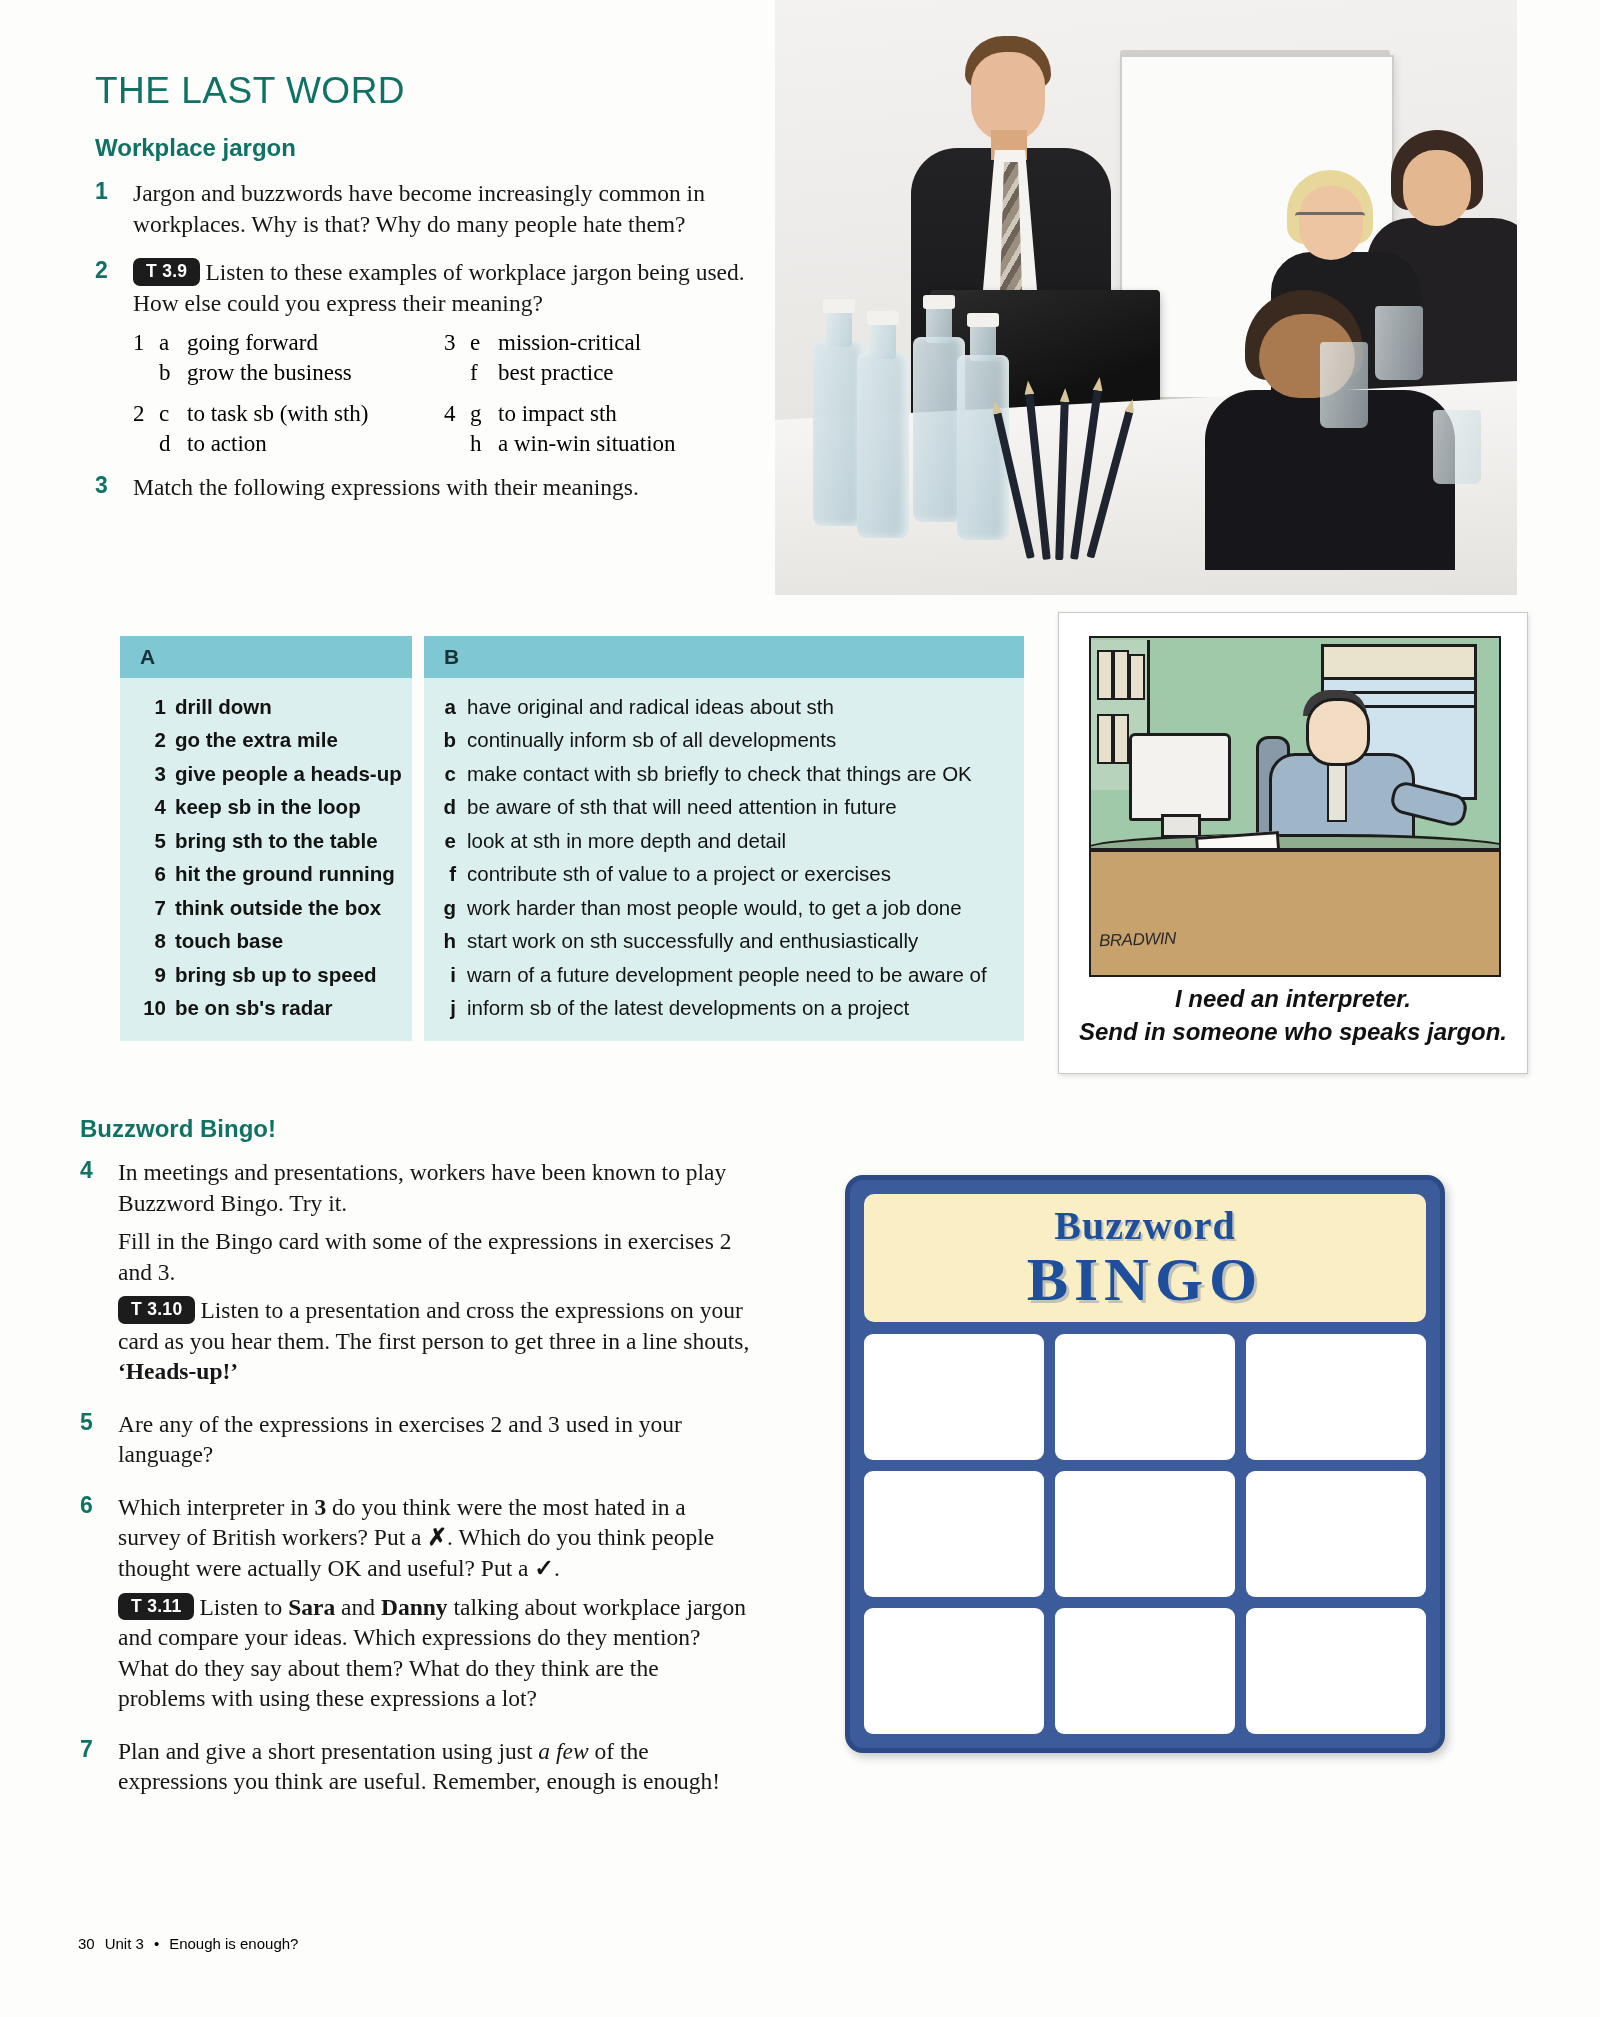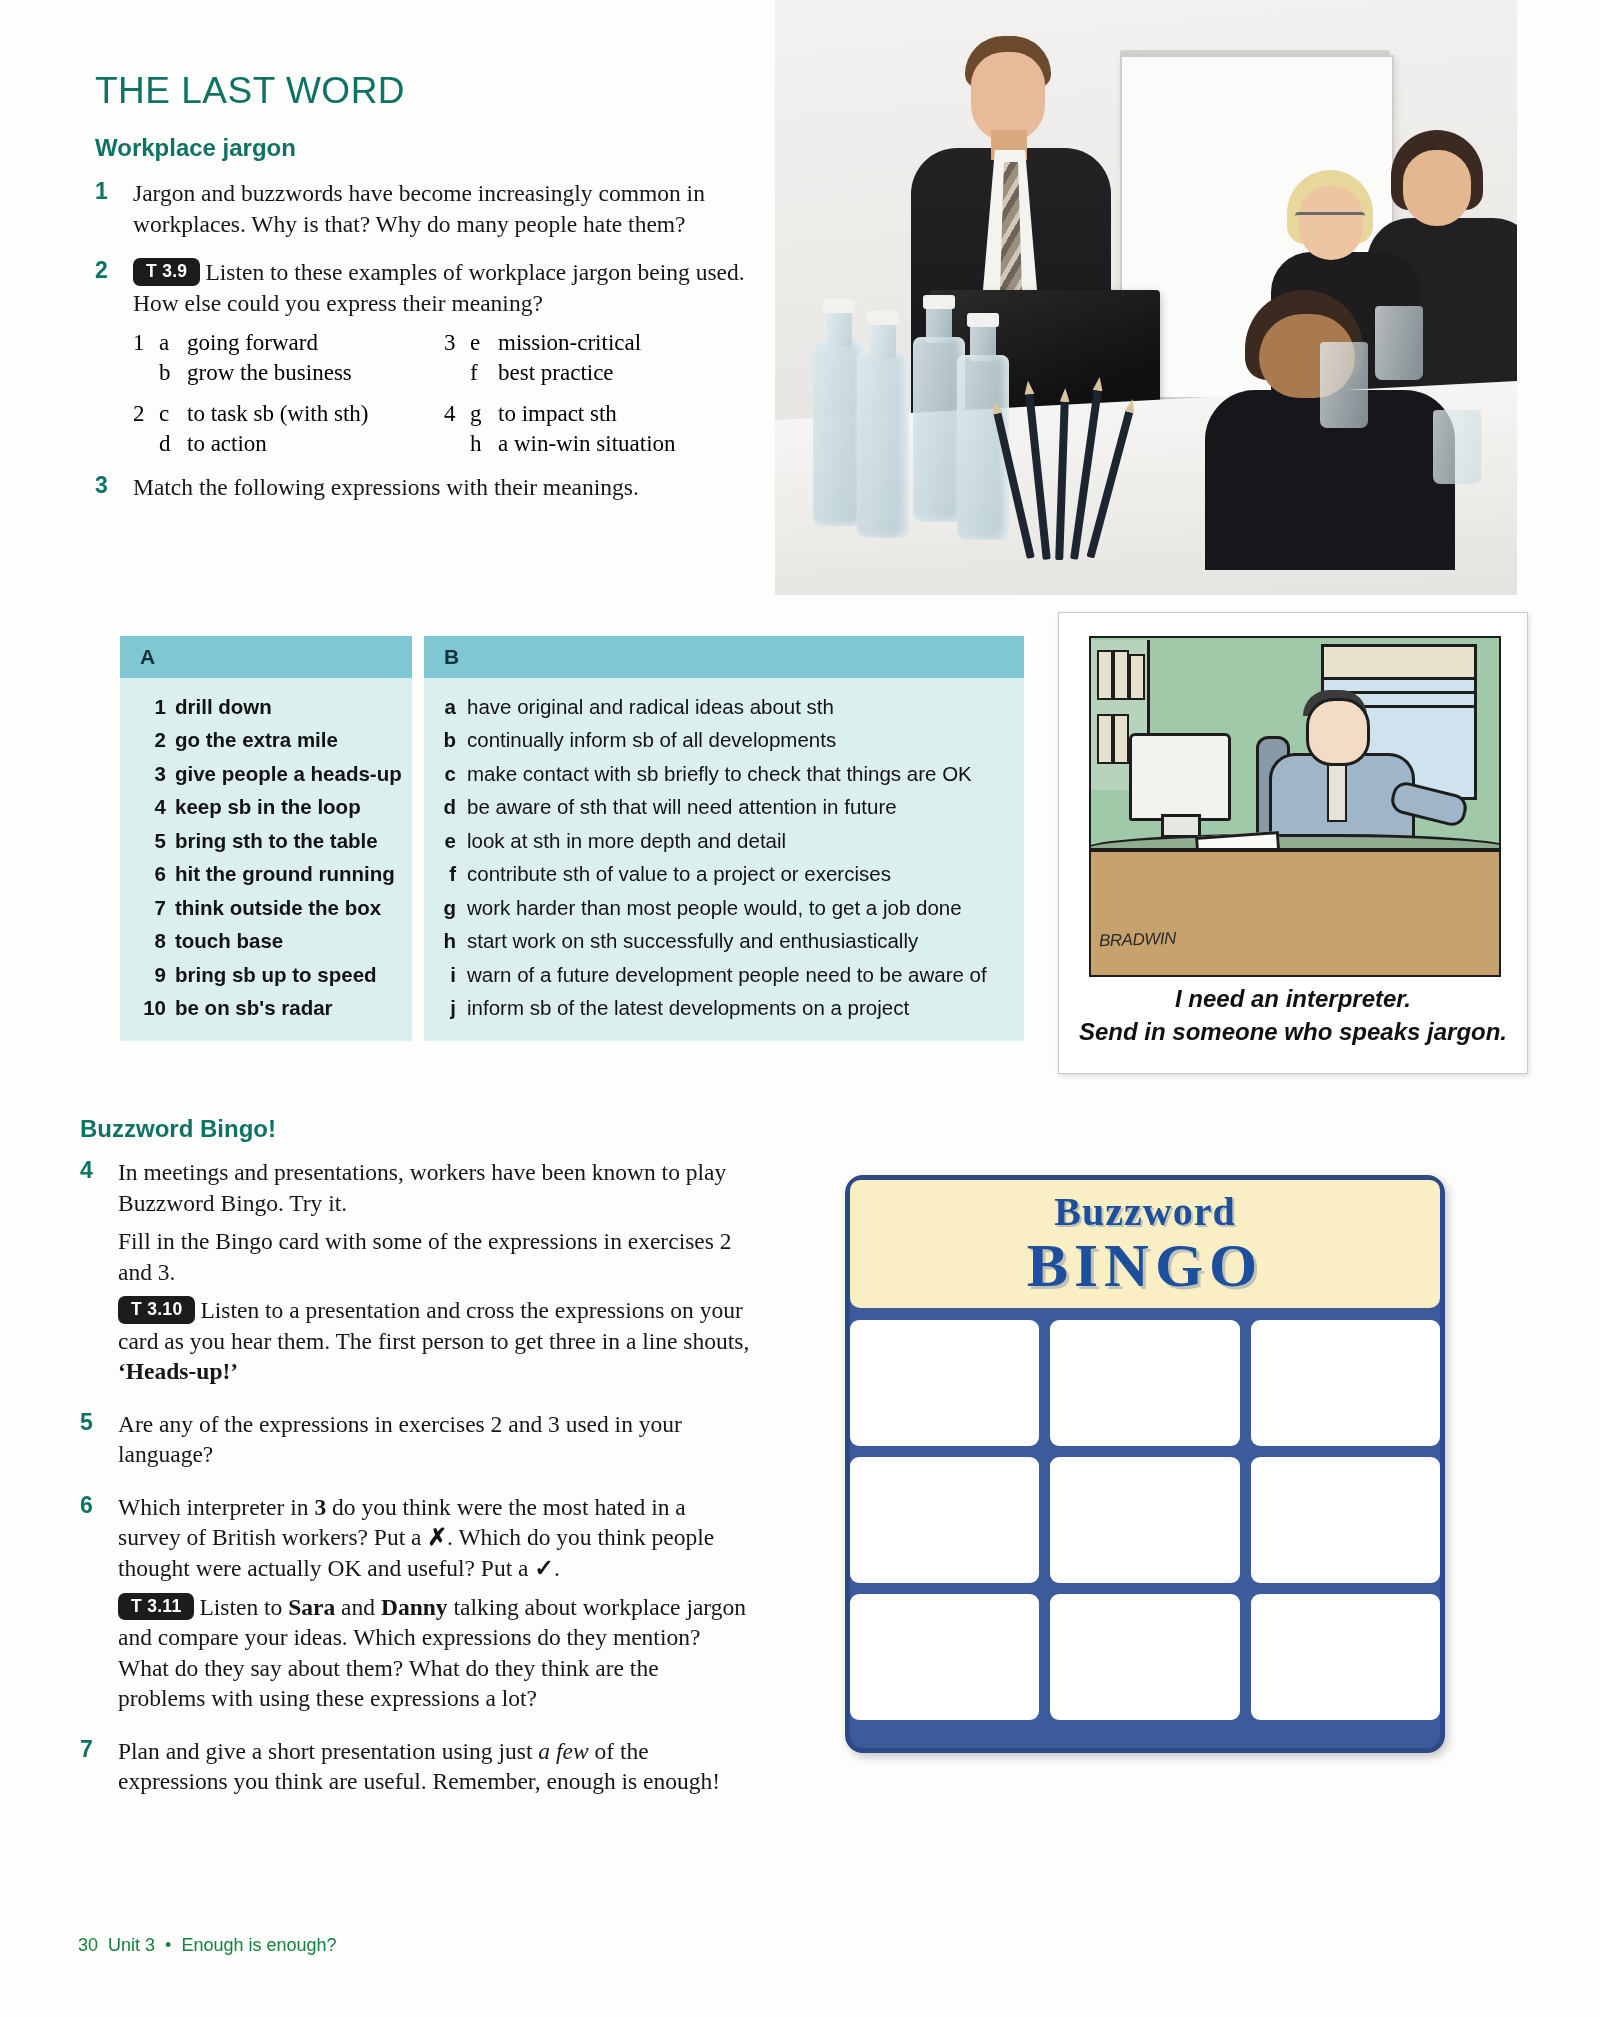--- a/index.html
+++ b/index.html
@@ -259,20 +259,21 @@
 
   
   .bingo {
     position: absolute;
     left: 845px; top: 1175px;
     width: 600px; height: 578px;
     background: #3c5b9b;
     border: 5px solid #2c4a86;
     border-radius: 18px;
     box-shadow: 3px 4px 10px rgba(0,0,0,.22);
+    padding: 14px;
     box-sizing: border-box;
   }
   .bingo-title {
     background: #f9eec4;
     border-radius: 10px;
     height: 128px;
     display: flex;
     flex-direction: column;
     align-items: center;
     justify-content: center;
@@ -308,22 +309,22 @@
     background: #ffffff;
     border-radius: 9px;
   }
 
   
   .footer {
     position: absolute;
     left: 78px;
     top: 1935px;
     font-family: "Liberation Sans", sans-serif;
-    font-size: 18px;
-    color: #15803d;
+    font-size: 15px;
+    color: #000000;
   }
   .footer .pg { font-weight: normal; margin-right: 10px; }
   b.strong { font-weight: bold; }
   i.em { font-style: italic; }
 </style>
 </head>
 <body>
 
 <div class="page">
 

